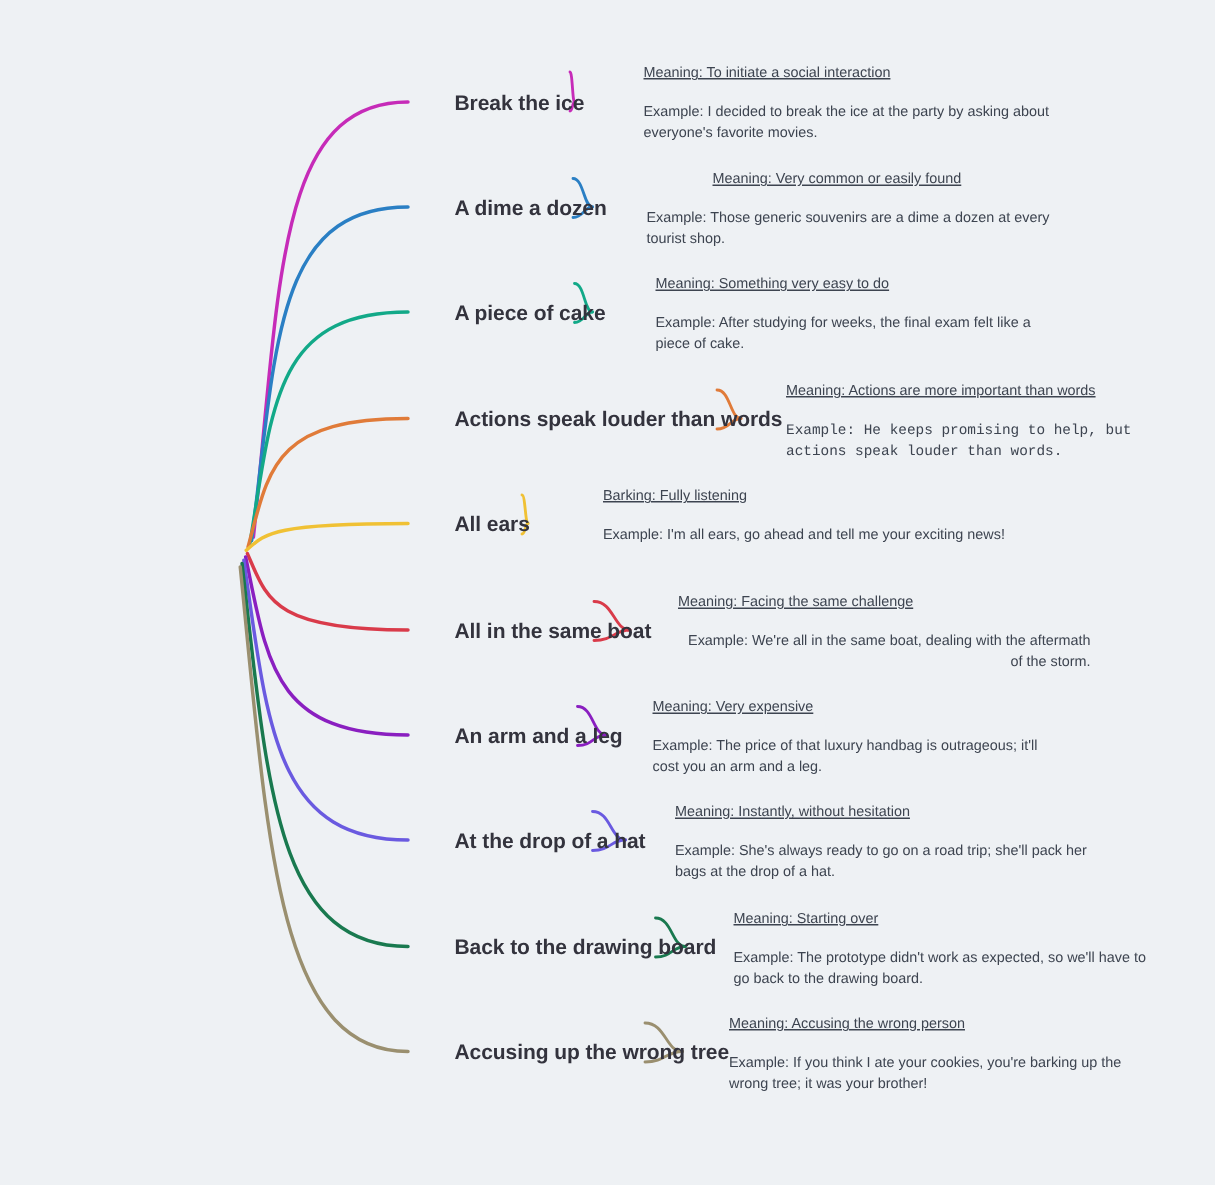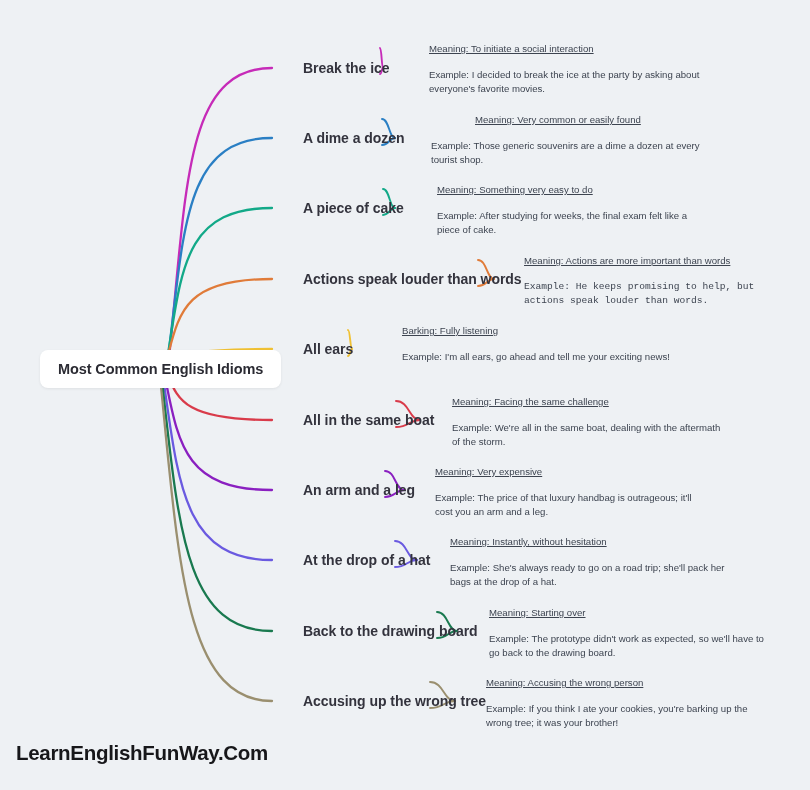--- a/index.html
+++ b/index.html
@@ -105,23 +105,20 @@
       <path d="M 417 560 C 407.1 560, 407.1 541, 395 541" stroke="#6a5ae0" stroke-width="1.9" fill="none" stroke-linecap="round"></path>
       <path d="M 417 560 C 407.1 560, 407.1 567, 395 567" stroke="#6a5ae0" stroke-width="1.9" fill="none" stroke-linecap="round"></path>
       <path d="M 161.36 375.7 C 178.62 525.7152, 183.945 631, 272 631" stroke="#19794f" stroke-width="2.3" fill="none" stroke-linecap="round"></path>
       <path d="M 457 631 C 448 631, 448 612, 437 612" stroke="#19794f" stroke-width="1.9" fill="none" stroke-linecap="round"></path>
       <path d="M 457 631 C 448 631, 448 638, 437 638" stroke="#19794f" stroke-width="1.9" fill="none" stroke-linecap="round"></path>
       <path d="M 160.16 377.9 C 178.82 563.9, 184.995 701, 272 701" stroke="#9a8f6f" stroke-width="2.3" fill="none" stroke-linecap="round"></path>
       <path d="M 455 701 C 443.75 701, 443.75 682, 430 682" stroke="#9a8f6f" stroke-width="1.9" fill="none" stroke-linecap="round"></path>
       <path d="M 455 701 C 443.75 701, 443.75 708, 430 708" stroke="#9a8f6f" stroke-width="1.9" fill="none" stroke-linecap="round"></path>
     </svg>
 
-  <div class="center-node" id="center-node" style="left: 40px; top: 350px;">
-    <span>Most Common English Idioms</span>
-  </div>
 
   <div id="branch-labels">
       <div class="branch-label" style="left: 303px; top: 68px;">Break the ice</div>
       <div class="branch-label" style="left: 303px; top: 138px;">A dime a dozen</div>
       <div class="branch-label" style="left: 303px; top: 208px;">A piece of cake</div>
       <div class="branch-label" style="left: 303px; top: 279px;">Actions speak louder than words</div>
       <div class="branch-label" style="left: 303px; top: 349px;">All ears</div>
       <div class="branch-label" style="left: 303px; top: 420px;">All in the same boat</div>
       <div class="branch-label" style="left: 303px; top: 490px;">An arm and a leg</div>
       <div class="branch-label" style="left: 303px; top: 560px;">At the drop of a hat</div>
@@ -133,25 +130,24 @@
       <div class="detail-text example" style="left: 429px; top: 68px;">Example: I decided to break the ice at the party by asking about everyone's favorite movies.</div>
       <div class="detail-text meaning" style="left: 431px; top: 113px; margin-left: 44px;">Meaning: Very common or easily found</div>
       <div class="detail-text example" style="left: 431px; top: 139px;">Example: Those generic souvenirs are a dime a dozen at every tourist shop.</div>
       <div class="detail-text meaning" style="left: 437px; top: 183px;">Meaning: Something very easy to do</div>
       <div class="detail-text example" style="left: 437px; top: 209px;">Example: After studying for weeks, the final exam felt like a piece of cake.</div>
       <div class="detail-text meaning" style="left: 524px; top: 254px;">Meaning: Actions are more important than words</div>
       <div class="detail-text example" style="left: 524px; top: 280px; font-family: Liberation Mono, monospace;">Example: He keeps promising to help, but actions speak louder than words.</div>
       <div class="detail-text meaning" style="left: 402px; top: 324px;">Barking: Fully listening</div>
       <div class="detail-text example" style="left: 402px; top: 350px;">Example: I'm all ears, go ahead and tell me your exciting news!</div>
       <div class="detail-text meaning" style="left: 452px; top: 395px;">Meaning: Facing the same challenge</div>
-      <div class="detail-text example" style="left: 452px; top: 421px;">Example: We're all in the same boat, dealing with the aftermath of the storm.</div>
+      <div class="detail-text example" style="left: 452px; top: 421px; text-align: right;">Example: We're all in the same boat, dealing with the aftermath of the storm.</div>
       <div class="detail-text meaning" style="left: 435px; top: 465px;">Meaning: Very expensive</div>
       <div class="detail-text example" style="left: 435px; top: 491px;">Example: The price of that luxury handbag is outrageous; it'll cost you an arm and a leg.</div>
       <div class="detail-text meaning" style="left: 450px; top: 535px;">Meaning: Instantly, without hesitation</div>
       <div class="detail-text example" style="left: 450px; top: 561px;">Example: She's always ready to go on a road trip; she'll pack her bags at the drop of a hat.</div>
       <div class="detail-text meaning" style="left: 489px; top: 606px;">Meaning: Starting over</div>
       <div class="detail-text example" style="left: 489px; top: 632px;">Example: The prototype didn't work as expected, so we'll have to go back to the drawing board.</div>
       <div class="detail-text meaning" style="left: 486px; top: 676px;">Meaning: Accusing the wrong person</div>
       <div class="detail-text example" style="left: 486px; top: 702px;">Example: If you think I ate your cookies, you're barking up the wrong tree; it was your brother!</div>
     </div>
 
-  <div class="footer-brand">LearnEnglishFunWay.Com</div>
 </div>
 
 </body></html>

